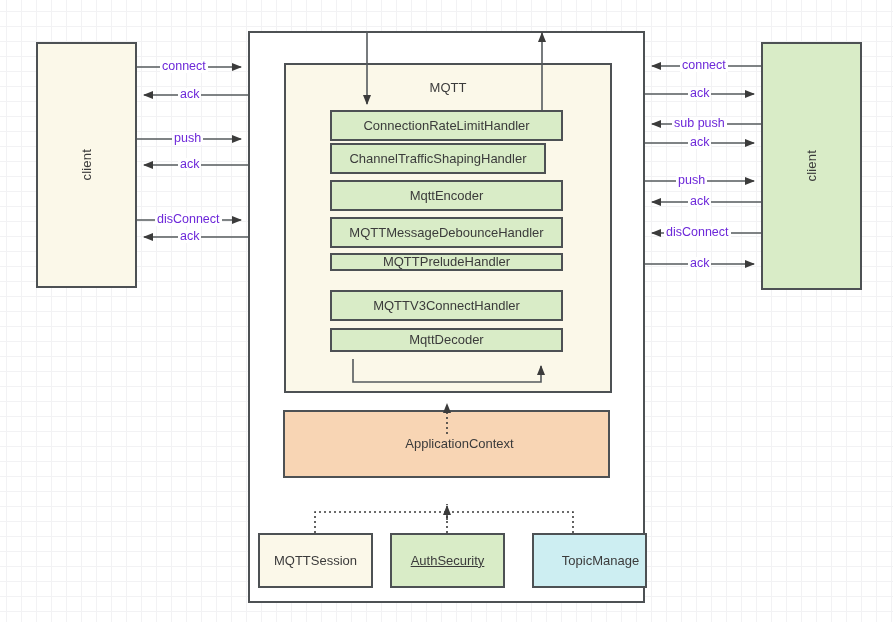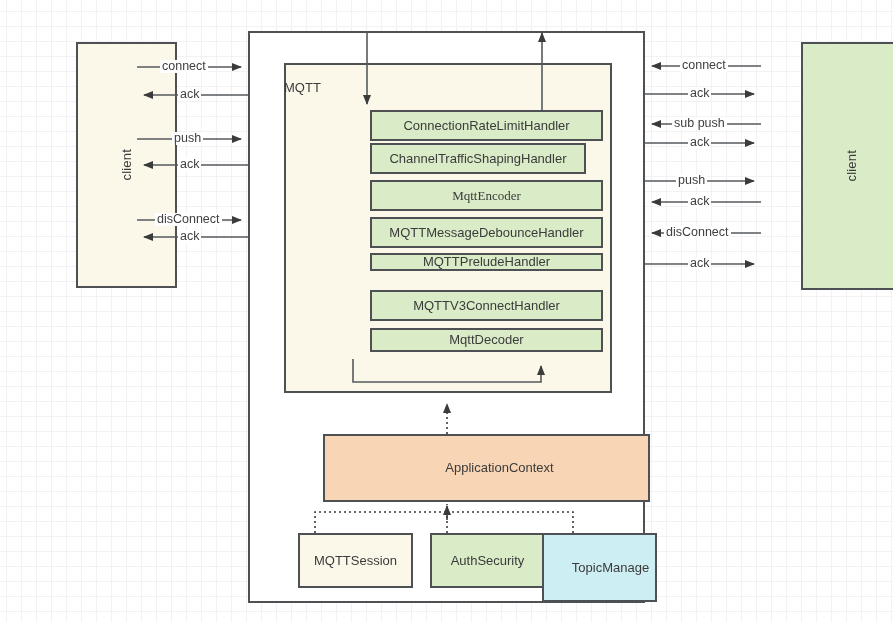--- a/index.html
+++ b/index.html
@@ -26,21 +26,20 @@
     position: absolute;
     box-sizing: border-box;
     border: 2px solid #4d5154;
     display: flex;
     align-items: center;
     justify-content: center;
     color: #3b3b3b;
     font-size: 13px;
     line-height: 1.2;
     text-align: center;
-    margin-left: 40px;
   }
   .vert-label {
     writing-mode: vertical-rl;
     transform: rotate(180deg);
     font-size: 13px;
     color: #3b3b3b;
     letter-spacing: 0.2px;
   }
   .plainbox {
     position: absolute;
@@ -50,21 +49,21 @@
   }
   .grouplabel {
     position: absolute;
     font-size: 13px;
     color: #3b3b3b;
     white-space: nowrap;
   }
   .edgelabel {
     position: absolute;
     font-size: 12.5px;
-    color: #404040;
+    color: #6d28d9;
     white-space: nowrap;
     background: #ffffff;
     padding: 0 2px;
     line-height: 13px;
   }
   svg.overlay {
     position: absolute;
     left: 0;
     top: 0;
     width: 893px;
@@ -77,55 +76,55 @@
 
 <div id="canvas">
 
   <div class="box" style="left:36px; top:42px; width:101px; height:246px; background:#fbf8e9;">
     <span class="vert-label">client</span>
   </div>
 
   <div class="plainbox" style="left:248px; top:31px; width:397px; height:572px;"></div>
 
   <div class="plainbox" style="left:284px; top:63px; width:328px; height:330px; background:#fbf8e9;"></div>
-  <div class="grouplabel" style="left:284px; top:80px; width:328px; ">MQTT</div>
+  <div class="grouplabel" style="left:284px; top:80px; width:328px; text-align:center;">MQTT</div>
 
   <div class="box" style="left:330px; top:110px; width:233px; height:31px; background:#d9ecc7;">
     <span>ConnectionRateLimitHandler</span>
   </div>
   <div class="box" style="left:330px; top:143px; width:216px; height:31px; background:#d9ecc7;">
     <span>ChannelTrafficShapingHandler</span>
   </div>
-  <div class="box" style="left:330px; top:180px; width:233px; height:31px; background:#d9ecc7;font-family:Liberation Serif, serif;">
+  <div class="box" style="left:330px; top:180px; width:233px; height:31px; background:#d9ecc7;">
     <span>MqttEncoder</span>
   </div>
   <div class="box" style="left:330px; top:217px; width:233px; height:31px; background:#d9ecc7;text-align:right;">
     <span>MQTTMessageDebounceHandler</span>
   </div>
   <div class="box" style="left:330px; top:253px; width:233px; height:18px; background:#d9ecc7;">
     <span>MQTTPreludeHandler</span>
   </div>
   <div class="box" style="left:330px; top:290px; width:233px; height:31px; background:#d9ecc7;">
     <span>MQTTV3ConnectHandler</span>
   </div>
   <div class="box" style="left:330px; top:328px; width:233px; height:24px; background:#d9ecc7;">
     <span>MqttDecoder</span>
   </div>
 
-  <div class="box" style="left:283px; top:434px; width:327px; height:68px; background:#f8d5b4;padding-left:26px;">
+  <div class="box" style="left:283px; top:410px; width:327px; height:68px; background:#f8d5b4;padding-left:26px;">
     <span>ApplicationContext</span>
   </div>
 
   <div class="box" style="left:258px; top:533px; width:115px; height:55px; background:#fbf8e9;">
     <span>MQTTSession</span>
   </div>
-  <div class="box" style="left:390px; top:533px; width:115px; height:55px; background:#d9ecc7;">
+  <div class="box" style="left:390px; top:533px; width:115px; height:55px; background:#d9ecc7;text-decoration:underline;">
     <span>AuthSecurity</span>
   </div>
-  <div class="box" style="left:502px; top:533px; width:115px; height:69px; background:#cdeef2;padding-left:22px;">
+  <div class="box" style="left:532px; top:533px; width:115px; height:55px; background:#cdeef2;padding-left:22px;">
     <span>TopicManage</span>
   </div>
 
   <div class="box" style="left:761px; top:42px; width:101px; height:248px; background:#d9ecc7;">
     <span class="vert-label">client</span>
   </div>
 
   <svg class="overlay" viewBox="0 0 893 622">
     <defs>
       <marker id="ah" markerWidth="10" markerHeight="8" refX="9" refY="4" orient="auto" markerUnits="userSpaceOnUse">

